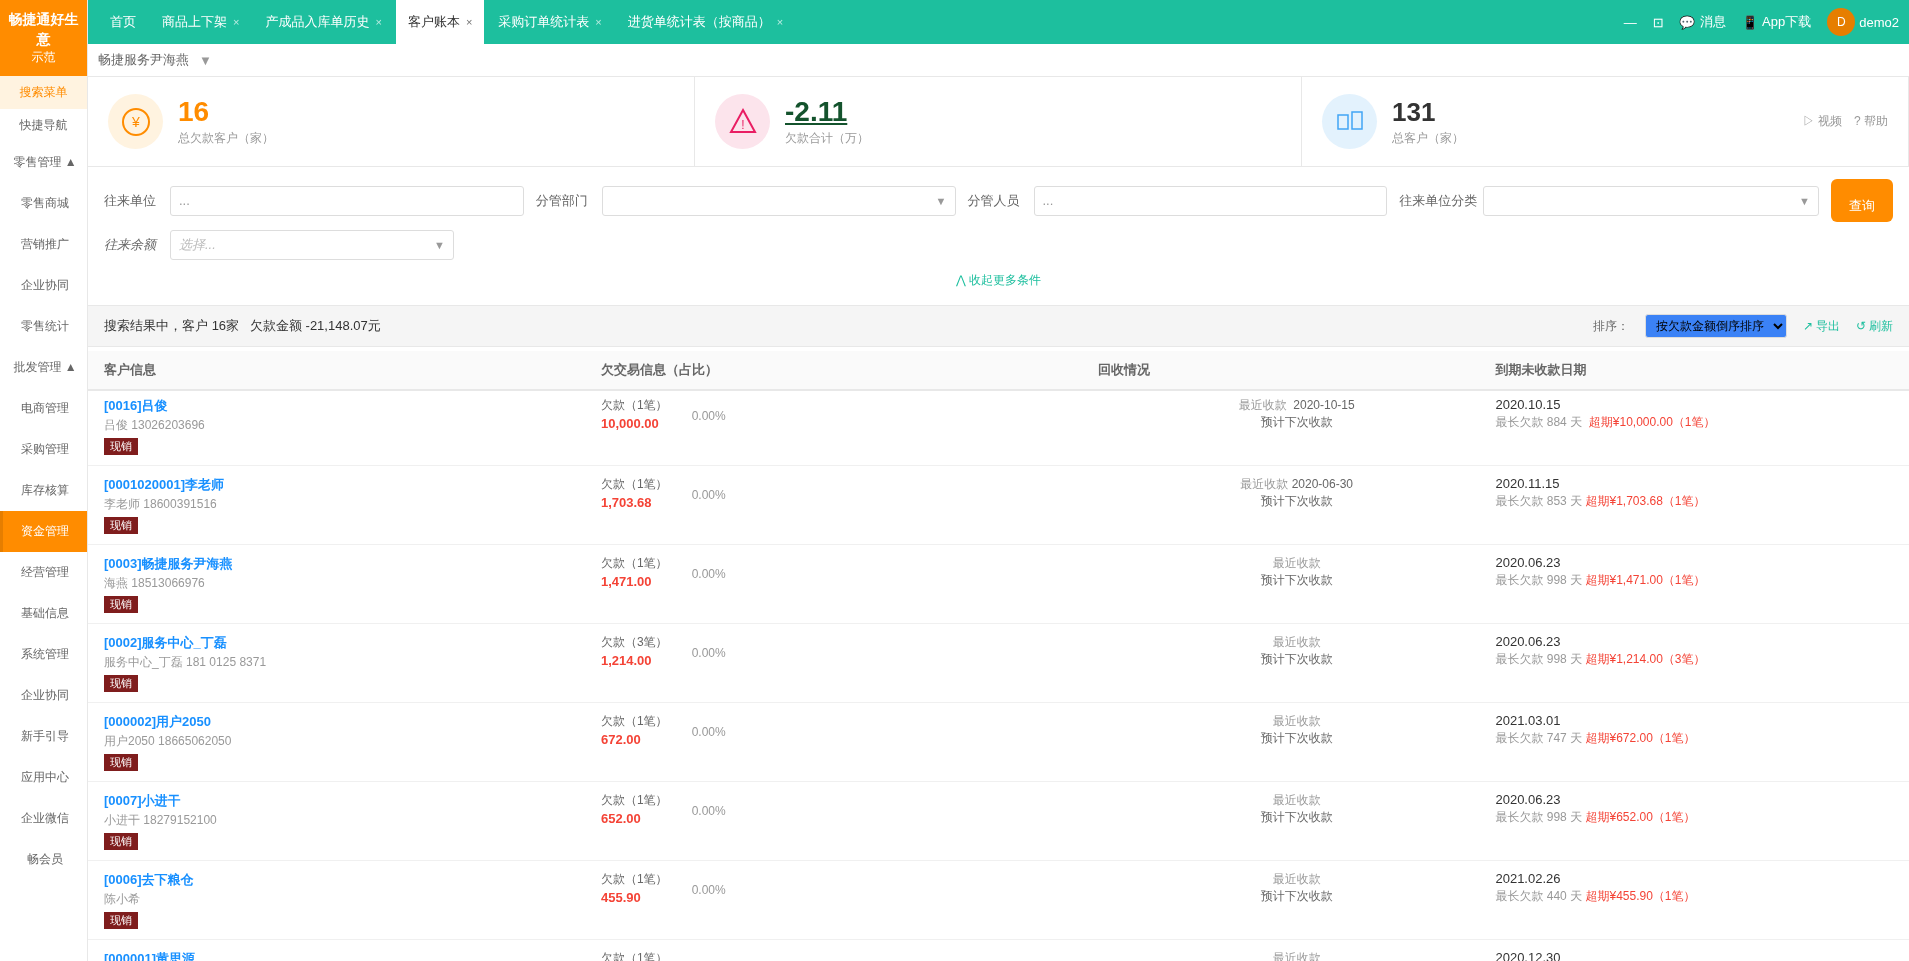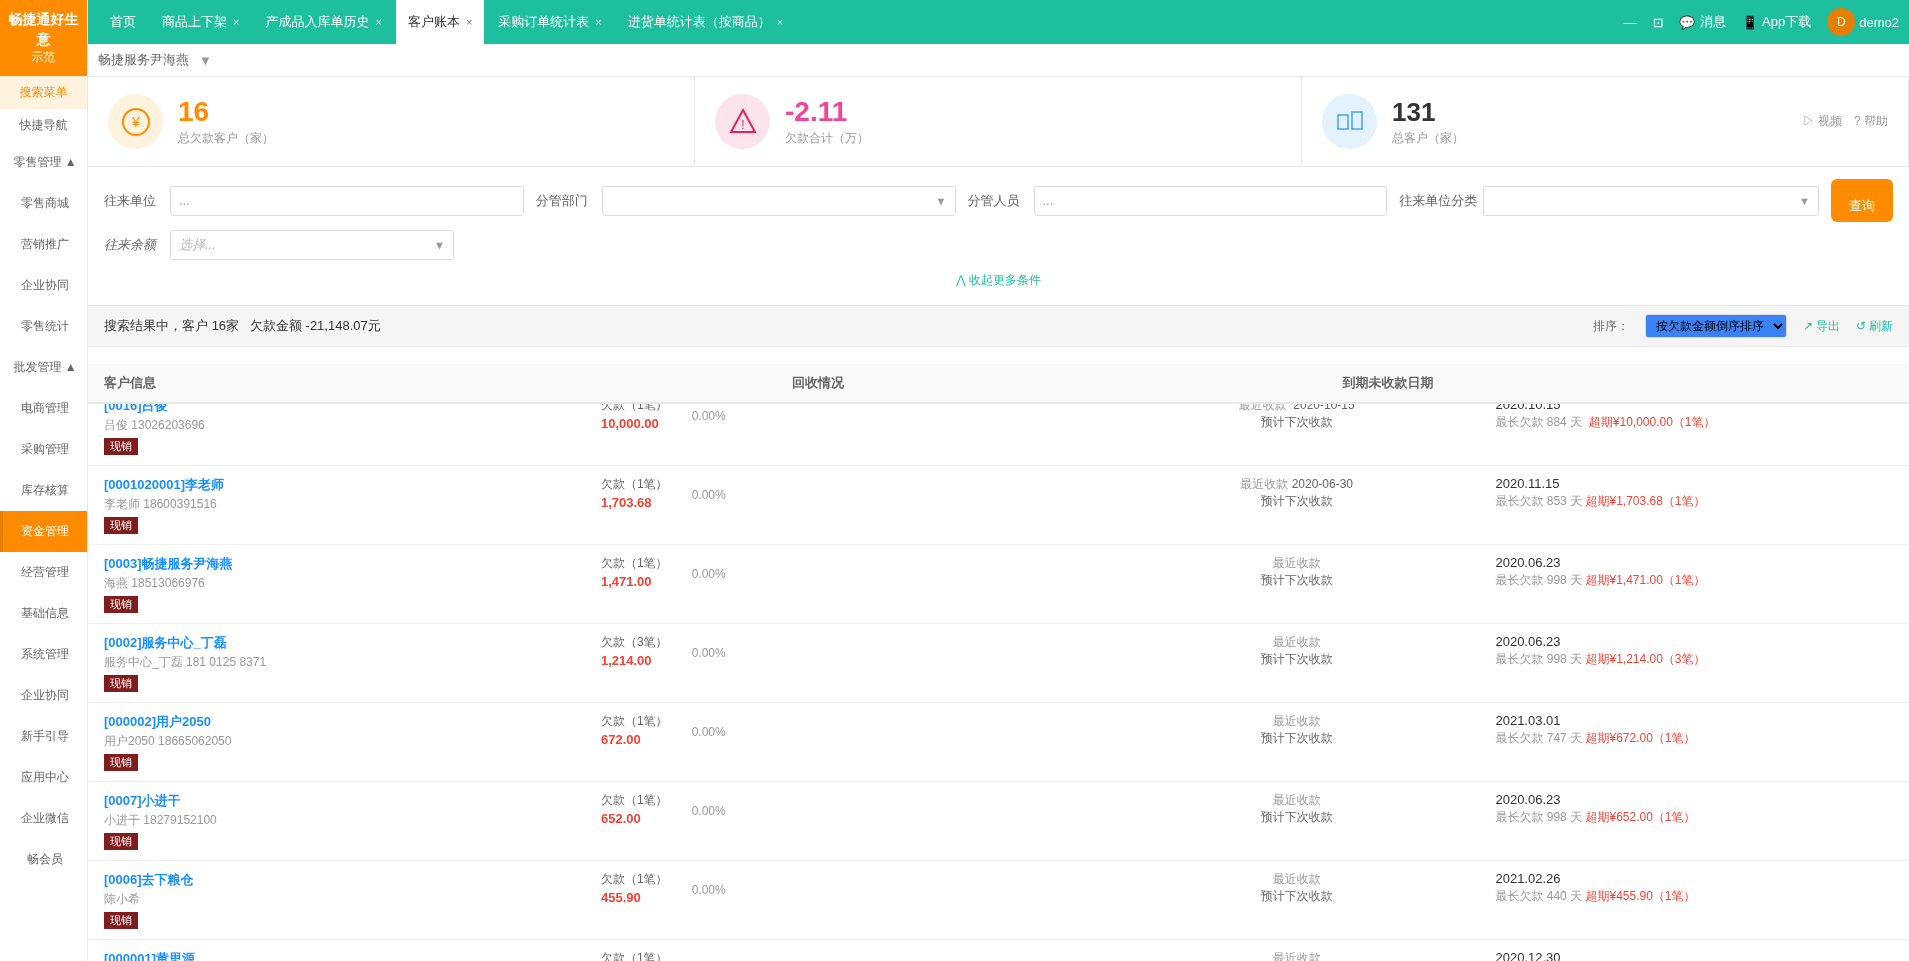--- a/index.html
+++ b/index.html
@@ -34,21 +34,21 @@
     
     .stats-bar { background: #fff; display: flex; height: 90px; border-bottom: 1px solid #e8e8e8; }
     .stat-card { flex: 1; display: flex; align-items: center; padding: 15px 20px; gap: 15px; border-right: 1px solid #e8e8e8; }
     .stat-icon { width: 55px; height: 55px; border-radius: 50%; display: flex; align-items: center; justify-content: center; font-size: 24px; flex-shrink: 0; }
     .stat-icon.orange { background: #fff3e0; color: #ff8c00; }
     .stat-icon.pink { background: #fce4ec; color: #e91e63; }
     .stat-icon.blue-light { background: #e3f2fd; color: #42a5f5; }
     .stat-content { display: flex; flex-direction: column; }
     .stat-number { font-size: 28px; font-weight: bold; }
     .stat-number.orange { color: #ff8c00; }
-    .stat-number.red { color: #ec4899; }
+    .stat-number.red { color: #14532d; text-decoration: underline; }
     .stat-number.black { color: #333; font-size: 26px; }
     .stat-label { font-size: 12px; color: #999; margin-top: 2px; }
     .stat-card-right { margin-left: auto; display: flex; gap: 12px; align-items: flex-start; font-size: 12px; color: #999; }
     .stat-card-right span { cursor: pointer; display: flex; align-items: center; gap: 3px; }
 
     
     .filter-area { background: #fff; padding: 12px 16px; border-bottom: 1px solid #e8e8e8; }
     .filter-row { display: flex; align-items: center; gap: 12px; margin-bottom: 8px; }
     .filter-item { display: flex; align-items: center; gap: 6px; flex: 1; }
     .filter-label { font-size: 13px; color: #666; white-space: nowrap; min-width: 60px; }
@@ -62,21 +62,21 @@
     
     .results-bar { background: #f5f5f5; padding: 8px 16px; display: flex; align-items: center; justify-content: space-between; border-bottom: 1px solid #e8e8e8; }
     .results-info { font-size: 13px; color: #666; }
     .results-info span { color: #333; }
     .results-actions { display: flex; align-items: center; gap: 16px; font-size: 12px; color: #666; }
     .sort-select { border: 1px solid #ddd; padding: 3px 6px; border-radius: 3px; font-size: 12px; background: #3b82f6; cursor: pointer; text-align: center; }
     .action-btn { color: #1dbf9e; cursor: pointer; display: flex; align-items: center; gap: 3px; }
 
     
     .table-wrapper { flex: 1; overflow-y: auto; background: #fff; }
-    .table-header { display: flex; background: #fafafa; border-bottom: 2px solid #e8e8e8; padding: 10px 16px; font-size: 13px; color: #666; font-weight: bold; position: sticky; top: 17px; z-index: 10; }
+    .table-header { display: flex; background: #fafafa; border-bottom: 2px solid #e8e8e8; padding: 10px 16px; font-size: 13px; color: #666; font-weight: bold; position: sticky; top: 4px; z-index: 10; }
     .col-customer { flex: 2.5; }
     .col-debt { flex: 2.5; }
     .col-recovery { flex: 2; }
     .col-due { flex: 2; }
     .table-row { display: flex; padding: 10px 16px; border-bottom: 1px solid #f0f0f0; align-items: flex-start; }
     .customer-name { color: #1890ff; cursor: pointer; font-size: 13px; font-weight: bold; }
     .customer-sub { font-size: 12px; color: #999; margin-top: 2px; }
     .tag { display: inline-block; background: #7f1d1d; color: #fff; font-size: 11px; padding: 1px 6px; border-radius: 0; margin-top: 4px; }
     .debt-amount { color: #f44336; font-size: 13px; font-weight: bold; margin-top: 2px; }
     .debt-count { font-size: 12px; color: #666; }
@@ -296,20 +296,21 @@
           <span class="action-btn">
             <span>↺</span>
             <span>刷新</span>
           </span>
         </div>
       </div>
 
       <div class="table-wrapper">
         <div class="table-header">
           <div class="col-customer">客户信息</div>
+          <div class="col-debt">欠交易信息（占比）</div>
           <div class="col-recovery">回收情况</div>
           <div class="col-due">到期未收款日期</div>
         </div>
 
         <div class="table-row">
           <div class="col-customer">
             <div class="customer-name"><span>[0016]</span><span>吕俊</span></div>
             <div class="customer-sub">吕俊  13026203696</div>
             <span class="tag">现销</span>
           </div>

